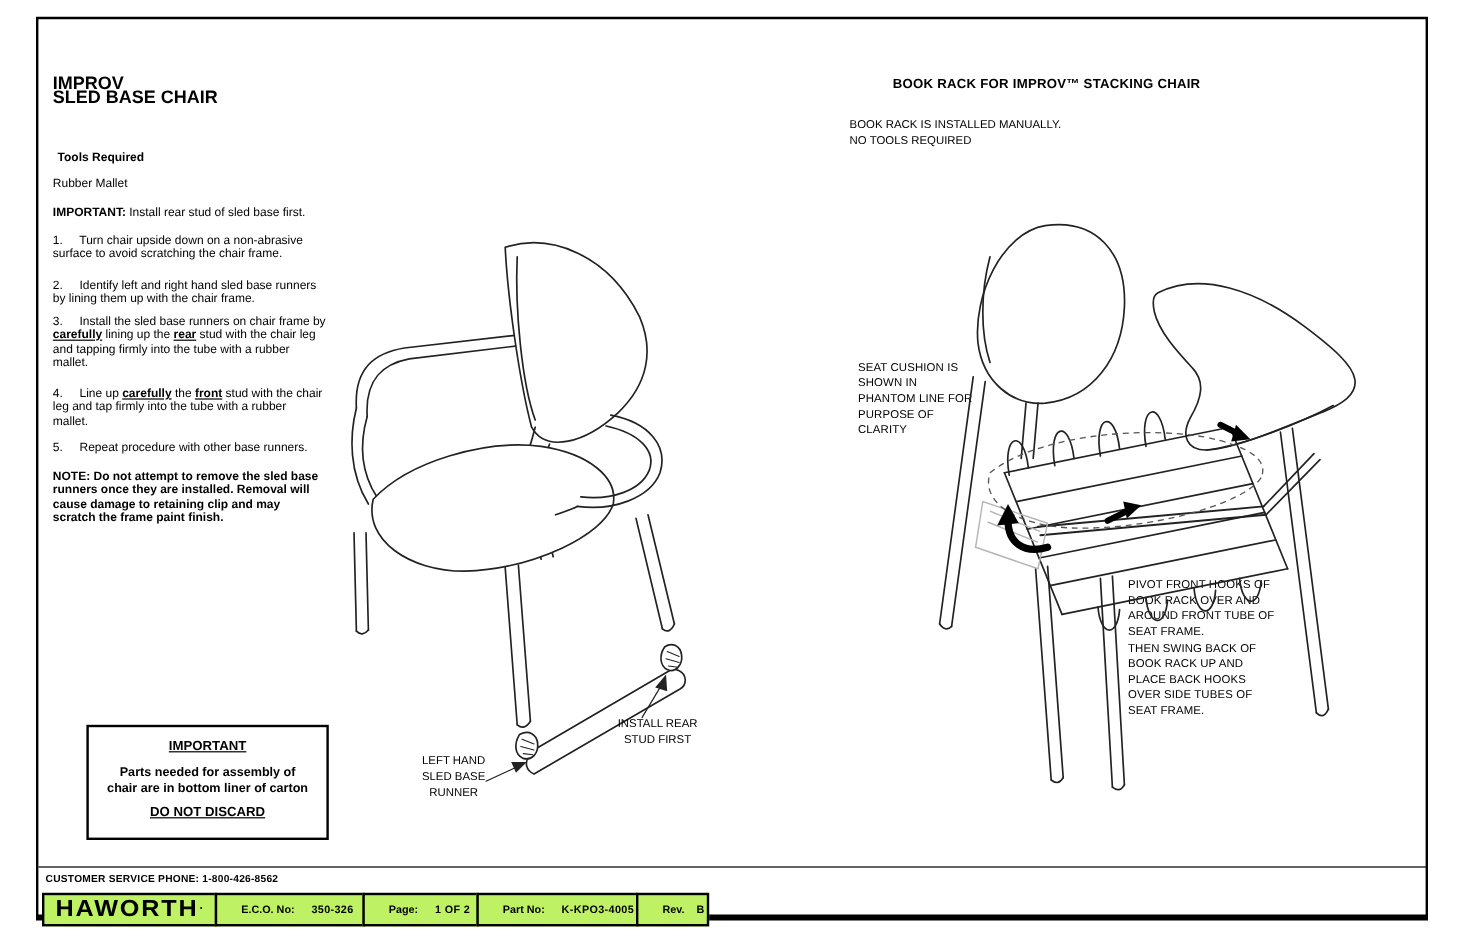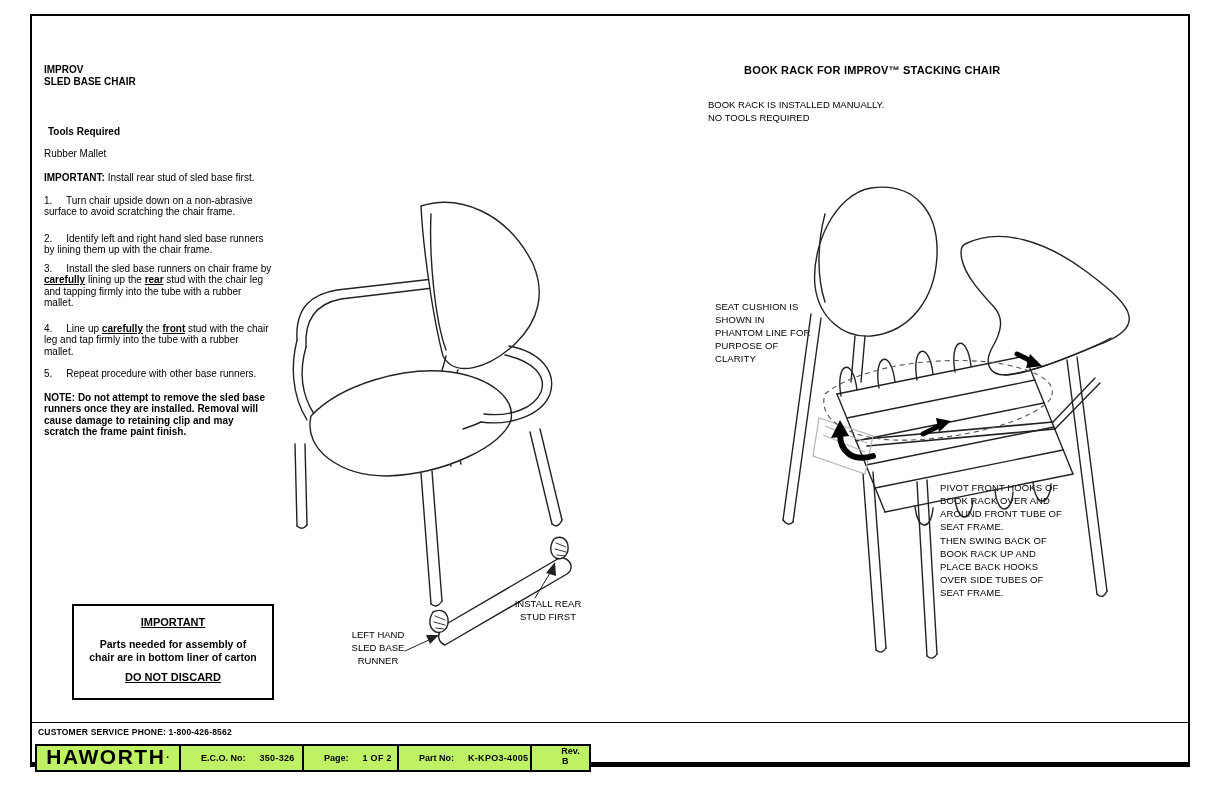--- a/index.html
+++ b/index.html
@@ -28,21 +28,21 @@
   .logo-text{font-size:21px;font-weight:bold;letter-spacing:1.5px;transform:scaleY(.92);}
   .logo-mark{font-size:10px;vertical-align:top;line-height:10px;margin-left:1px;}
   svg{display:block;}
 </style>
 </head>
 <body>
 
 <div class="page">
   <div class="frame"></div>
 
-  <div class="abs b pre" style="left:44px;top:64px;font-size:10px;line-height:12px;">IMPROV
+  <div class="abs b pre" style="left:44px;top:64px;font-size:15px;line-height:12px;">IMPROV
 SLED BASE CHAIR</div>
 
   <div class="abs b" style="left:48px;top:126px;font-size:10px;">Tools Required</div>
   <div class="abs" style="left:44px;top:148px;font-size:10px;">Rubber Mallet</div>
 
   <div class="abs body-text prew" style="left:44px;top:172px;"><span class="b">IMPORTANT:</span><span> Install rear stud of sled base first.</span></div>
 
   <div class="abs body-text prew" style="left:44px;top:195px;">1.     Turn chair upside down on a non-abrasive
 surface to avoid scratching the chair frame.</div>
   <div class="abs body-text prew" style="left:44px;top:233px;">2.     Identify left and right hand sled base runners
@@ -234,18 +234,18 @@
       <span class="fvalue">350-326</span>
     </div>
     <div class="fcell" style="width:97px;">
       <span class="flabel">Page:</span>
       <span class="fvalue">1 OF 2</span>
     </div>
     <div class="fcell" style="width:135px;">
       <span class="flabel">Part No:</span>
       <span class="fvalue">K-KPO3-4005</span>
     </div>
-    <div class="fcell" style="width:61px;flex-direction:column;">
+    <div class="fcell" style="width:61px;">
       <span class="flabel">Rev.</span>
       <span class="fvalue" style="margin-left:10px;">B</span>
     </div>
   </div>
 </div>
 
 </body></html>

